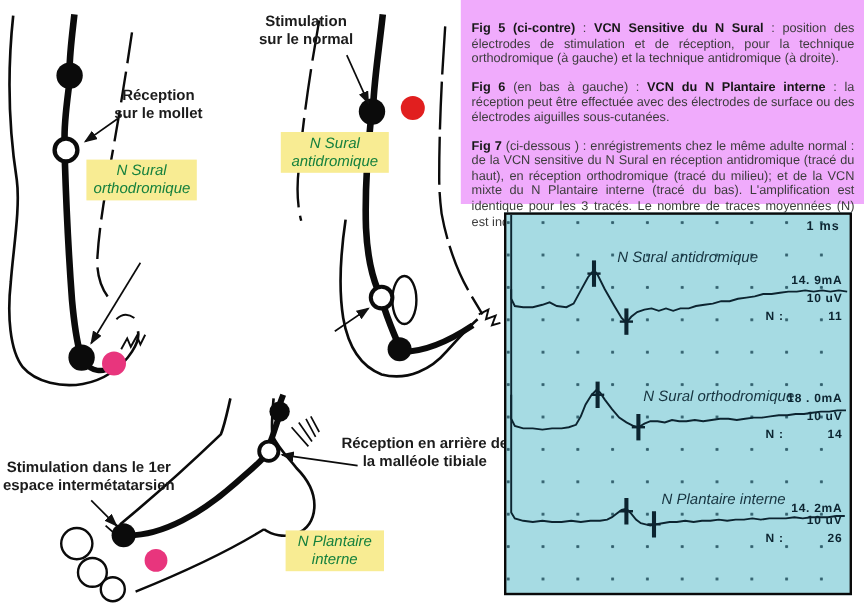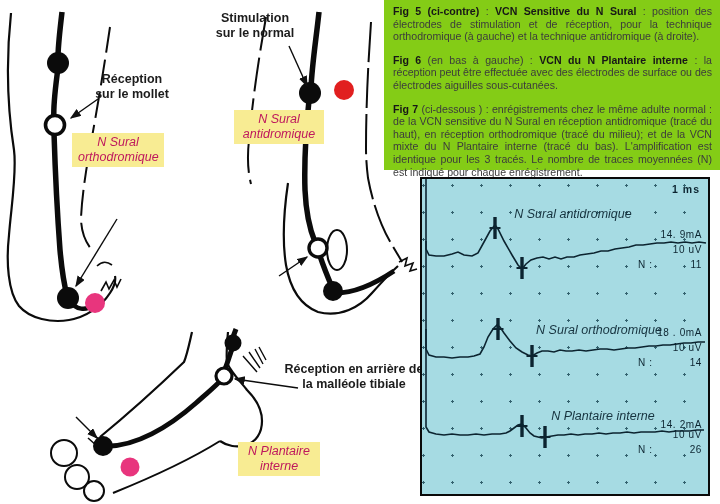--- a/index.html
+++ b/index.html
@@ -3,32 +3,32 @@
 <meta charset="utf-8">
 <style>
   html,body{margin:0;padding:0;background:#fff;}
   .stage{position:relative;width:720px;height:504px;background:#fff;overflow:hidden;
          font-family:"Liberation Sans",sans-serif;color:#1a1a1a;}
   svg{position:absolute;left:0;top:0;}
   .lineart{stroke:#0b0b0b;fill:none;}
   .lbl{position:absolute;font-weight:bold;font-size:12.5px;line-height:15px;text-align:center;
        white-space:pre-line;color:#1c1c1c;}
   .tag{position:absolute;font-style:italic;font-size:12.5px;line-height:15px;text-align:center;
-       white-space:pre-line;background:#f8ec93;color:#be185d;padding:2px 6px;}
-  .captions{position:absolute;left:384px;top:0;width:336px;height:170px;background:#84cc16;
-            box-sizing:border-box;padding:5px 8px 0 9px;}
+       white-space:pre-line;background:#f8ec93;color:#15803d;padding:2px 6px;}
+  .captions{position:absolute;left:384px;top:0;width:336px;height:170px;background:#f0abfc;
+            box-sizing:border-box;padding:18px 8px 0 9px;}
   .captions p{margin:0 0 11px 0;font-size:10.6px;line-height:12.6px;text-align:justify;color:#3c3c3c;}
   .captions b{color:#171717;}
   .scope{position:absolute;left:420px;top:177px;width:290px;height:319px;box-sizing:border-box;
          border:2px solid #0a0a0a;background:#a6dbe3;
          background-image:radial-gradient(circle,#33616e 1.1px,rgba(0,0,0,0) 1.4px);
          background-size:29px 27px;background-position:16px 20px;}
   .scope .tracelabel{position:absolute;font-style:italic;font-size:12.5px;color:#16333f;
          text-align:center;width:170px;}
-  .ann{position:absolute;right:6px;font-weight:normal;font-size:10px;letter-spacing:.6px;
+  .ann{position:absolute;right:6px;font-weight:bold;font-size:10px;letter-spacing:.6px;
        color:#0c2430;text-align:right;}
   .nrow{display:flex;justify-content:space-between;width:64px;text-align:left;}
   .timebase{position:absolute;right:8px;top:4px;font-weight:bold;font-size:10.5px;
             letter-spacing:1px;color:#0c2430;}
 </style>
 </head>
 <body>
 
 <div class="stage">
 
@@ -91,20 +91,22 @@
   <div class="lbl" style="left:79px;top:72px;width:106px">Réception
 sur le mollet</div>
   <div class="tag" style="left:72px;top:133px;width:80px">N Sural
 orthodromique</div>
 
   <div class="lbl" style="left:211px;top:11px;width:88px">Stimulation
 sur le normal</div>
   <div class="tag" style="left:234px;top:110px;width:78px">N Sural
 antidromique</div>
 
+  <div class="lbl" style="left:2px;top:382px;width:144px">Stimulation dans le 1er
+espace intermétatarsien</div>
   <div class="lbl" style="left:278px;top:362px;width:152px">Réception en arrière de
 la malléole tibiale</div>
   <div class="tag" style="left:238px;top:442px;width:70px">N Plantaire
 interne</div>
 
   <div class="captions">
       <p><b>Fig 5 (ci-contre)</b><span> : </span><b>VCN Sensitive du N Sural</b><span> : position des électrodes de stimulation et de réception, pour la technique orthodromique (à gauche) et la technique antidromique (à droite).</span></p>
       <p><b>Fig 6</b><span> (en bas à gauche) : </span><b>VCN du N Plantaire interne</b><span> : la réception peut être effectuée avec des électrodes de surface ou des électrodes aiguilles sous-cutanées.</span></p>
       <p><b>Fig 7</b><span> (ci-dessous ) : enrégistrements chez le même adulte normal : de la VCN sensitive du N Sural en réception antidromique (tracé du haut), en réception orthodromique (tracé du milieu); et de la VCN mixte du N Plantaire interne (tracé du bas). L'amplification est identique pour les 3 tracés. Le nombre de traces moyennées (N) est indiqué pour chaque enrégistrement.</span></p>
     </div>

